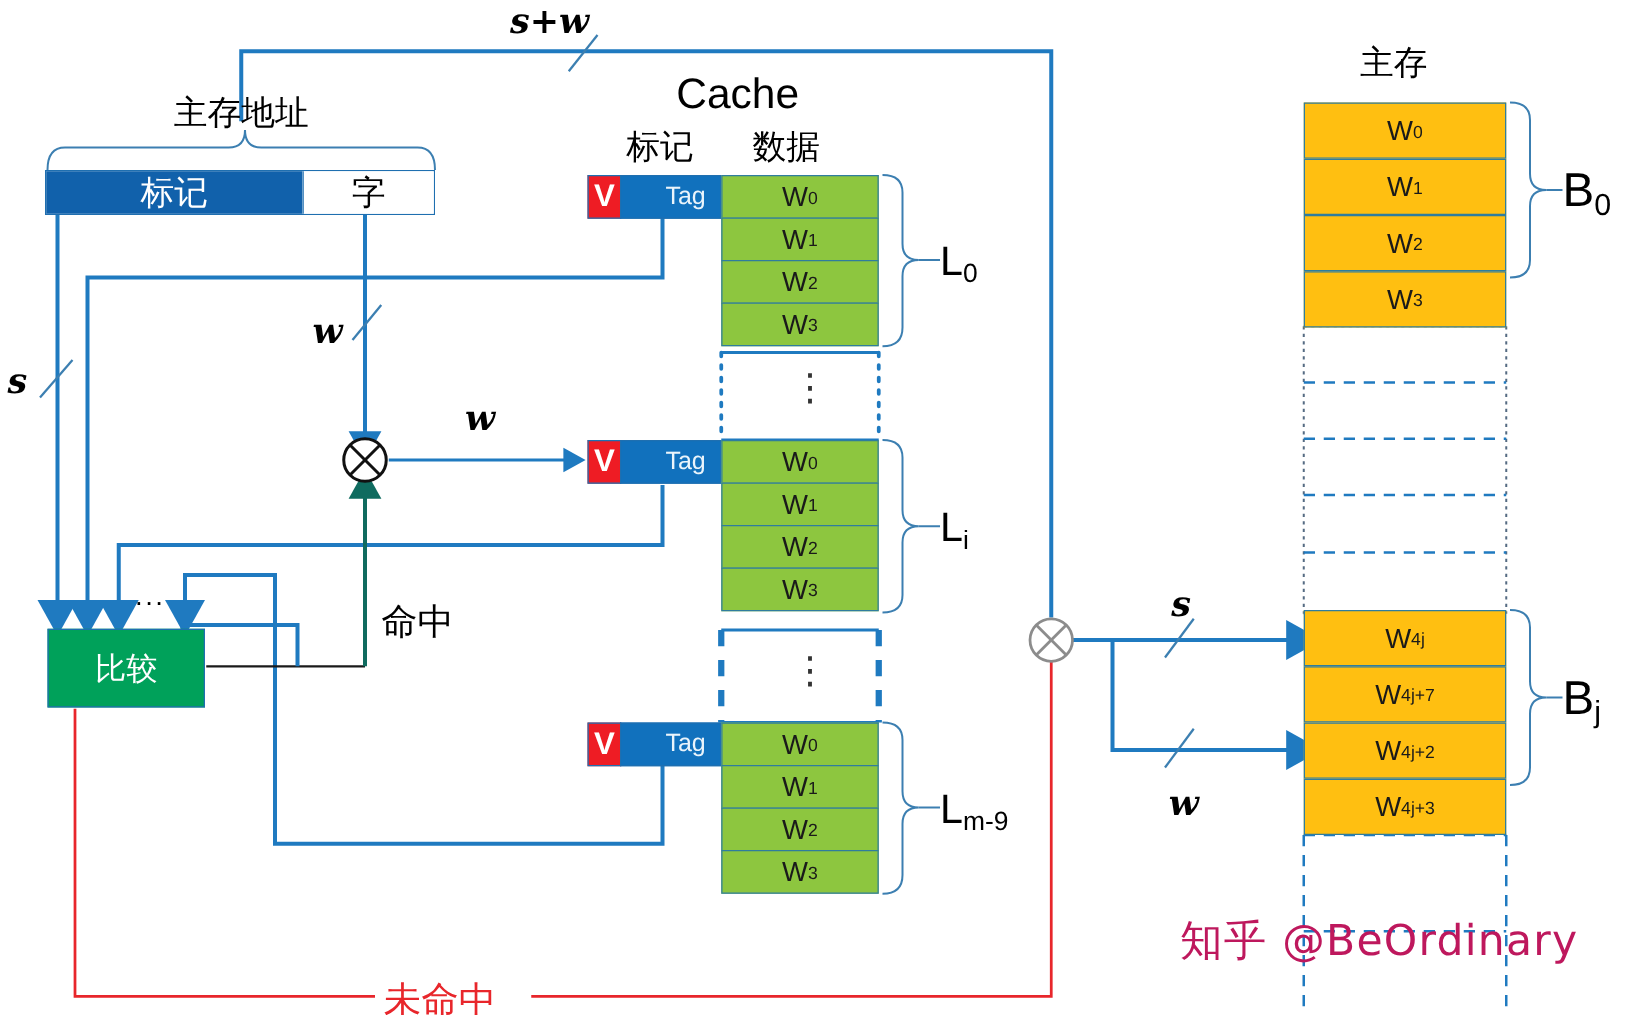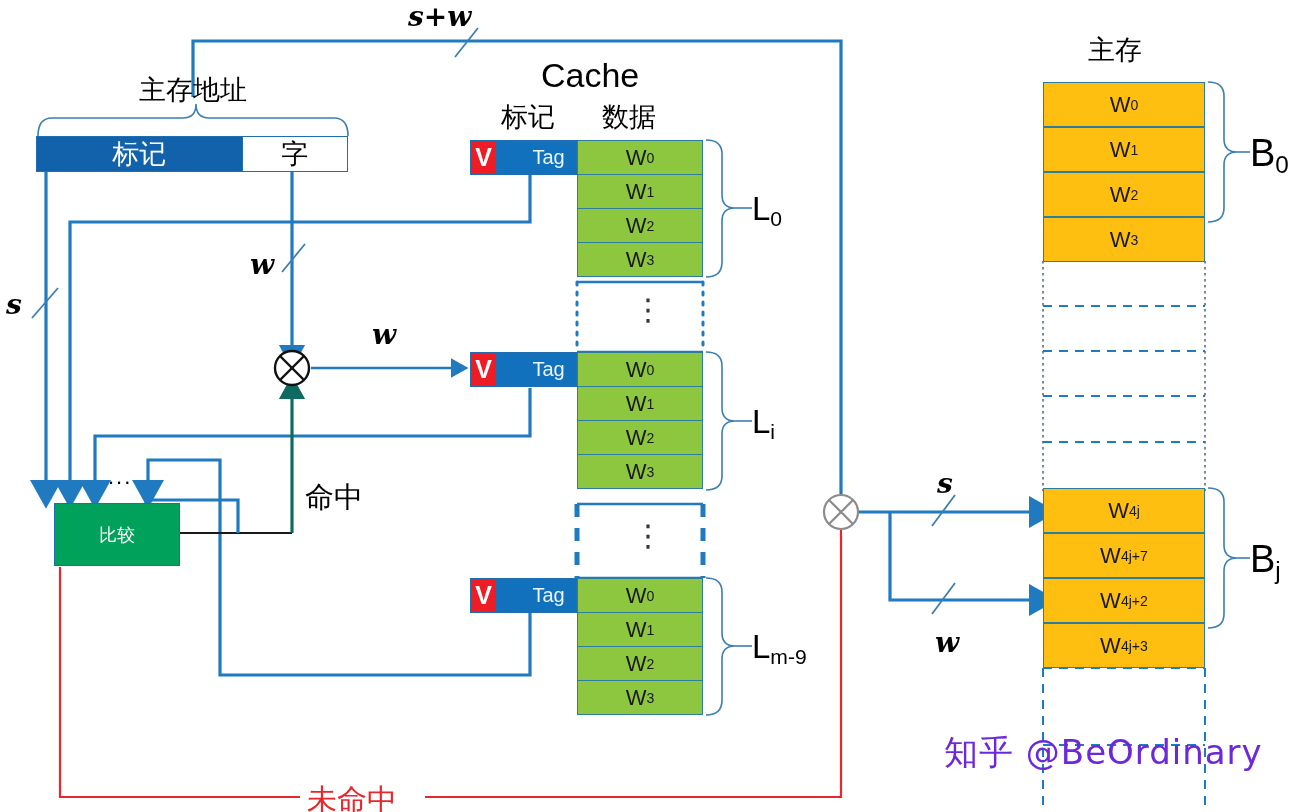--- a/index.html
+++ b/index.html
@@ -180,42 +180,41 @@
   }
 
   .compare-box {
     position: absolute;
     background: #00a15a;
     border: 1.8px solid #1f6fb0;
     color: #ffffff;
     display: flex;
     align-items: center;
     justify-content: center;
-    font-size: 18px;
-    box-sizing: border-box;
-    margin-left: 16px;
+    font-size: 25px;
+    box-sizing: border-box;
   }
 
   .sub {
     font-size: 0.64em;
     vertical-align: -0.28em;
   }
 
   .title-cache {
     font-size: 34px;
   }
   .title-cn {
     font-size: 27px;
   }
   .blk-lbl {
     font-size: 33px;
   }
   .watermark {
     position: absolute;
-    color: #6d28d9;
+    color: #be185d;
     font-size: 34px;
     letter-spacing: 1px;
     white-space: nowrap;
   }
   .miss-lbl {
     position: absolute;
     color: #e8262b;
     font-size: 30px;
     background: #ffffff;
     padding: 0 4px;

